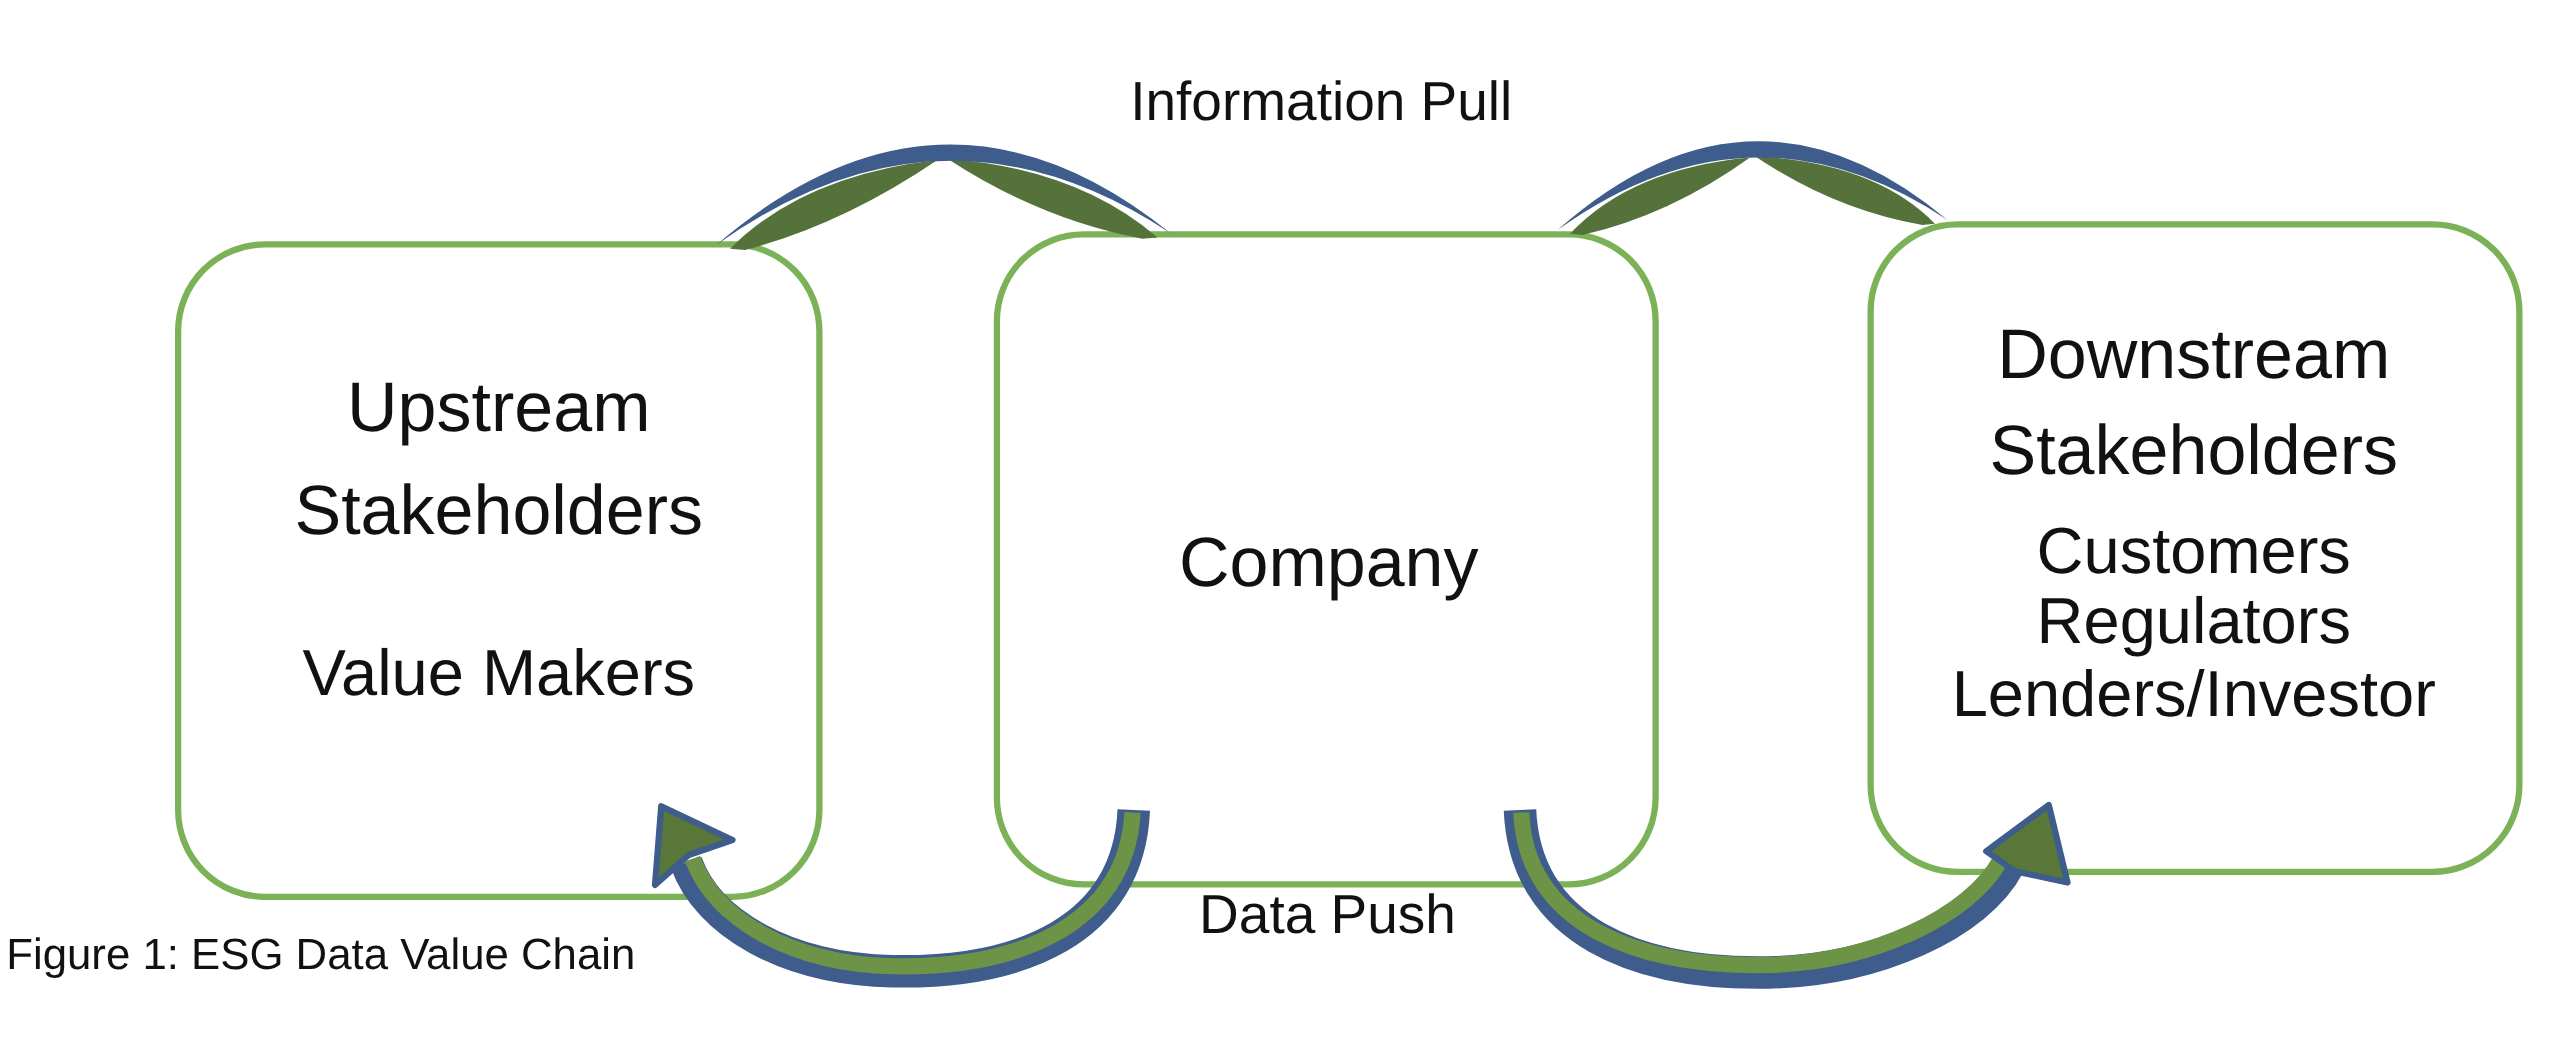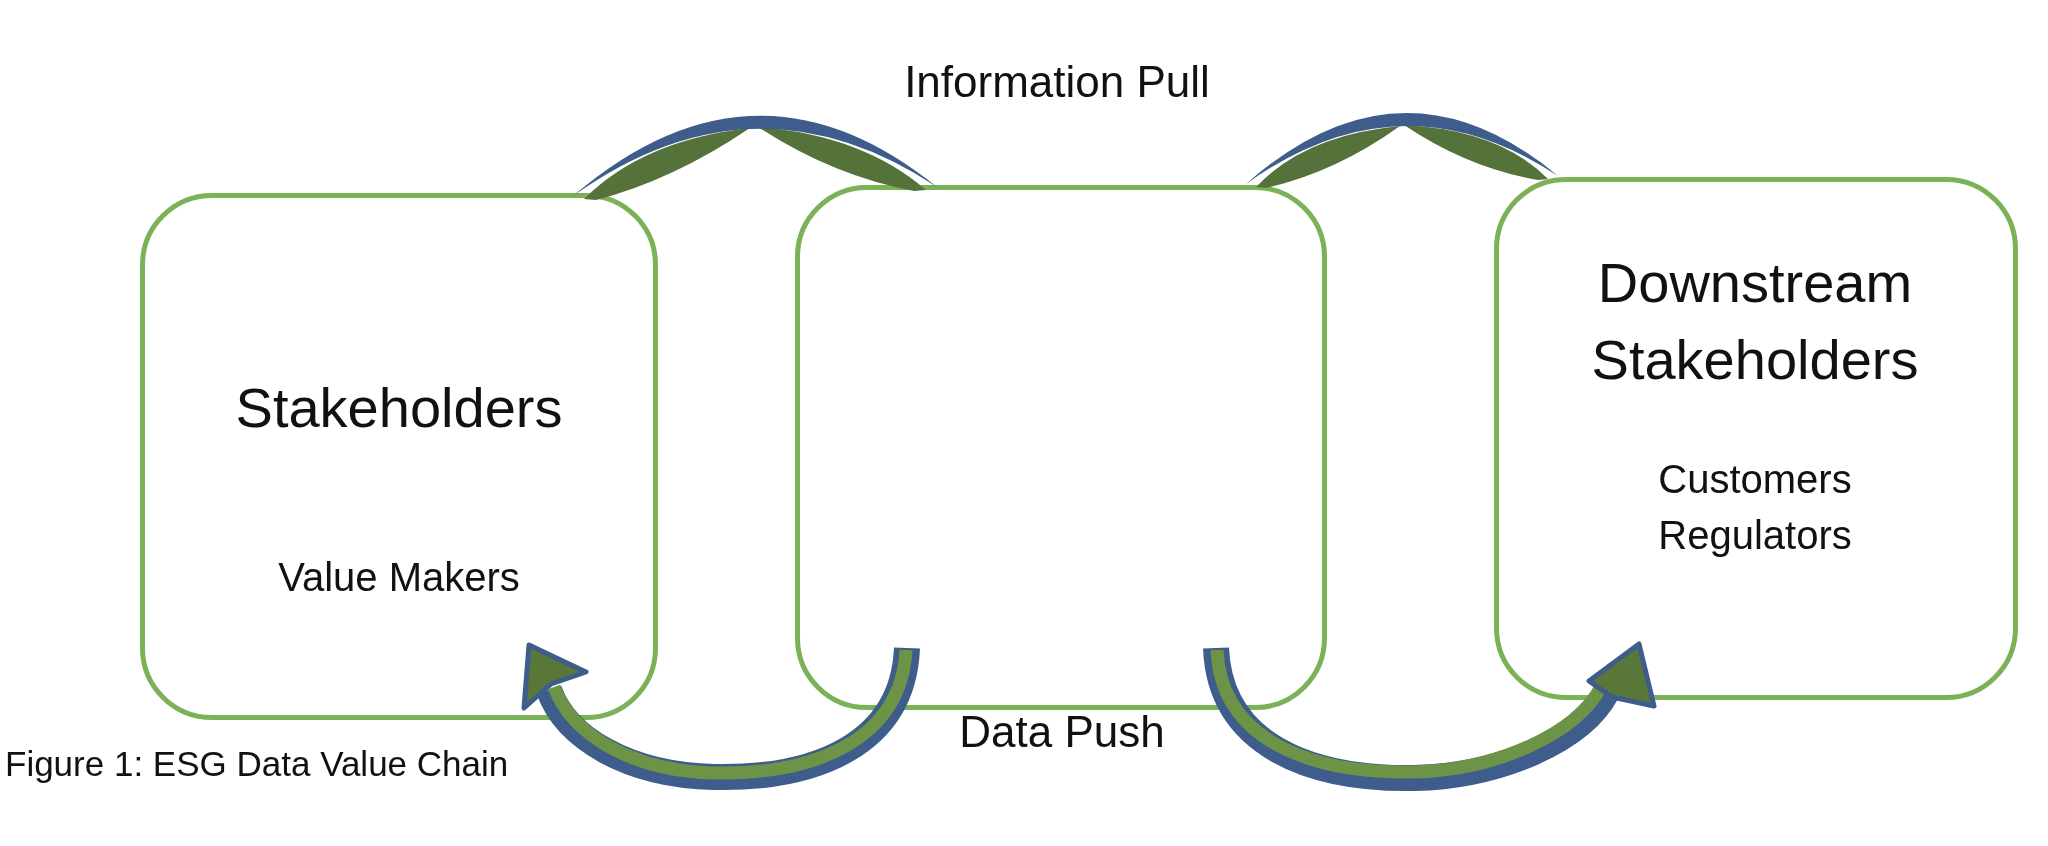--- a/index.html
+++ b/index.html
@@ -36,21 +36,21 @@
     position:absolute;left:0;top:0;z-index:2;pointer-events:none;
   }
   .txt{
     position:absolute;
     z-index:3;
     white-space:nowrap;
     line-height:1.05;
     transform:translateX(-50%);
   }
   .txt.big  {font-size:56px;}
-  .txt.small{font-size:40px;margin-top:44px;}
+  .txt.small{font-size:52px;}
   .txt.label{font-size:44px;}
   .caption{
     position:absolute;z-index:3;white-space:nowrap;
     font-size:35px;left:5px;top:744px;
   }
 </style>
 </head>
 <body>
 
 <div class="canvas">
@@ -82,24 +82,27 @@
     <g>
       <path d="M 1216,648 C 1220,745 1310,780 1415,778 C 1500,776 1582,740 1607,692" fill="none" stroke="var(--c-blue)" stroke-width="26"></path>
       <path d="M 1217,650 C 1221,741 1312,774 1415,772 C 1496,770 1576,734 1601,687" fill="none" stroke="var(--c-band)" stroke-width="13"></path>
       <path d="M 1639,644 L 1654,706 L 1612,697 L 1589,681 Z" fill="var(--c-head)" stroke="var(--c-blue)" stroke-width="5" stroke-linejoin="round"></path>
     </g>
   </svg>
 
   <div class="txt label" style="left:1057px;top:59px">Information Pull</div>
   <div class="txt label" style="left:1062px;top:709px">Data Push</div>
 
+  <div class="txt big" style="left:399px;top:297px">Upstream</div>
   <div class="txt big" style="left:399px;top:379px">Stakeholders</div>
   <div class="txt small" style="left:399px;top:512px">Value Makers</div>
 
+  <div class="txt big" style="left:1063px;top:421px">Company</div>
 
   <div class="txt big" style="left:1755px;top:254px">Downstream</div>
   <div class="txt big" style="left:1755px;top:331px">Stakeholders</div>
   <div class="txt small" style="left:1755px;top:414px">Customers</div>
   <div class="txt small" style="left:1755px;top:470px">Regulators</div>
+  <div class="txt small" style="left:1755px;top:529px">Lenders/Investor</div>
 
   <div class="caption">Figure 1: ESG Data Value Chain</div>
 
 </div>
 
 </body></html>

